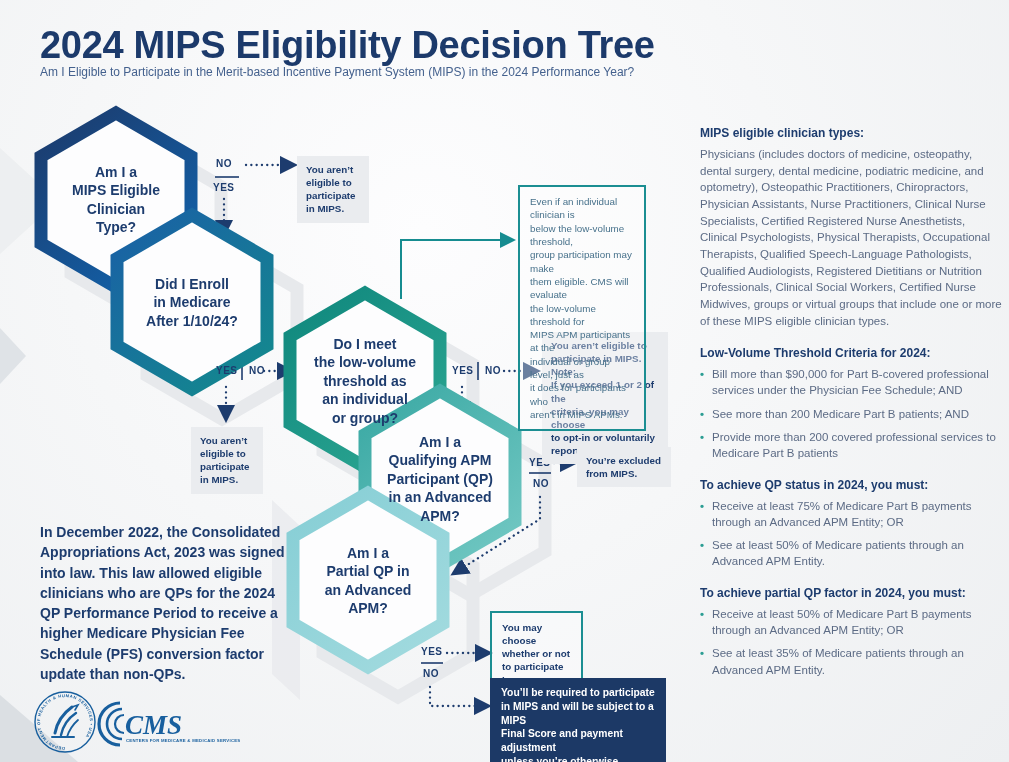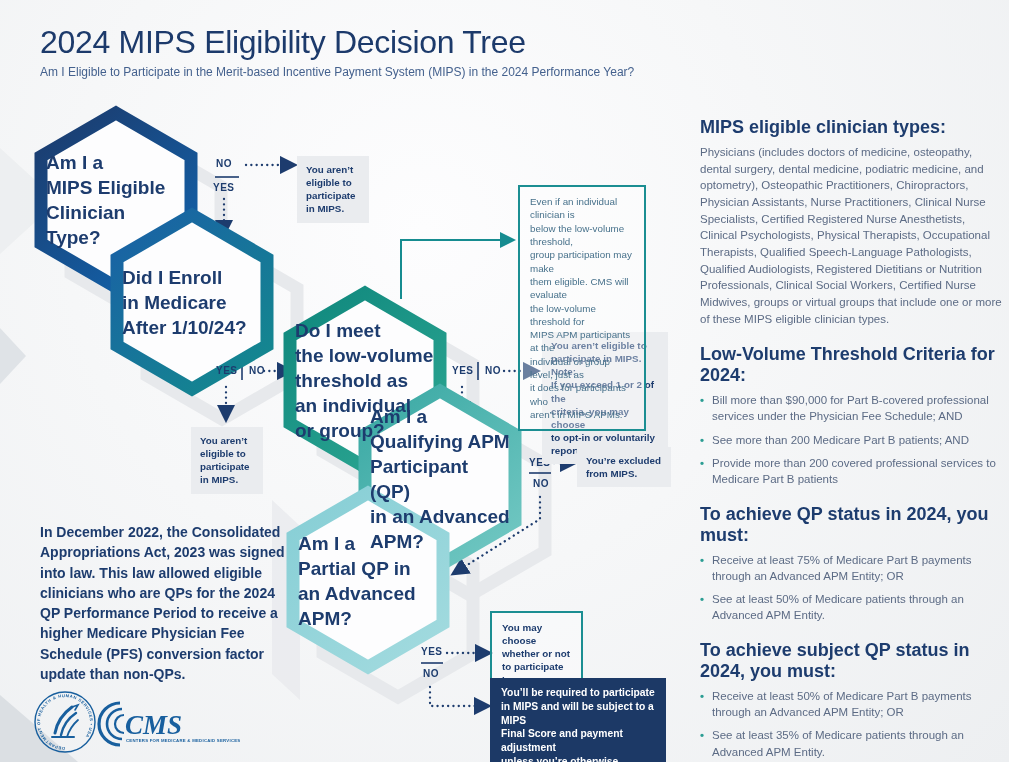--- a/index.html
+++ b/index.html
@@ -6,31 +6,31 @@
   body { background:#ffffff; }
   .page {
     position:relative; width:1009px; height:762px; overflow:hidden;
     font-family:"Liberation Sans", sans-serif;
     background: radial-gradient(circle at 42% 30%, #fdfdfe 0%, #f6f7f8 45%, #edeff1 100%);
   }
   .diagram-svg { position:absolute; left:0; top:0; }
 
   .page-title {
     position:absolute; left:40px; top:24px;
-    font-size:32px; font-weight:normal; color:#1c3a6b; letter-spacing:-0.3px;
+    font-size:38px; font-weight:bold; color:#1c3a6b; letter-spacing:-0.3px;
   }
   .page-subtitle {
     position:absolute; left:40px; top:65px;
     font-size:12px; color:#44618e;
   }
 
   .hexlabel {
     position:absolute; transform:translate(-50%,-50%);
-    width:140px; white-space:pre-line;
-    font-weight:bold; font-size:19px; line-height:1.32; color:#1d3c6e;
+    width:140px; text-align:center; white-space:pre-line;
+    font-weight:bold; font-size:14px; line-height:1.32; color:#1d3c6e;
   }
   .lbl {
     position:absolute; font-size:10px; font-weight:bold;
     color:#1d3c6e; letter-spacing:0.5px;
   }
   .box {
     position:absolute; white-space:pre-line; color:#1d3c6e;
     font-weight:bold; font-size:9.8px; line-height:1.34;
   }
   .box.gray  { background:#eaecef; padding:7px 9px; }
@@ -39,21 +39,21 @@
   .box.note  { font-weight:normal; color:#47718b; font-size:9.8px; line-height:1.36; }
 
   .left-note {
     position:absolute; left:40px; top:522px; width:260px;
     white-space:pre-line; font-weight:bold; font-size:14px;
     line-height:1.45; color:#1d3c6e;
   }
 
   .sidebar { position:absolute; left:700px; top:117px; width:302px; }
   .sidebar section { margin-bottom:17px; }
-  .sidebar h2 { font-size:18px; font-weight:bold; color:#1d3c6e; margin-bottom:6px; }
+  .sidebar h2 { font-size:12px; font-weight:bold; color:#1d3c6e; margin-bottom:6px;margin-top:9px; }
   .sidebar p  { font-size:11.5px; line-height:1.45; color:#5c6b85; }
   .sidebar ul { list-style:none; }
   .sidebar li {
     position:relative; padding-left:12px; margin-bottom:7px;
     font-size:11.5px; line-height:1.4; color:#5c6b85;
   }
   .sidebar li::before {
     content:"\2022"; position:absolute; left:0; top:0; color:#2b9d93; font-weight:bold;
   }
 
@@ -234,21 +234,21 @@
       </ul>
     </section>
     <section>
       <h2>To achieve QP status in 2024, you must:</h2>
       <ul>
         <li>Receive at least 75% of Medicare Part B payments through an Advanced APM Entity; OR</li>
         <li>See at least 50% of Medicare patients through an Advanced APM Entity.</li>
       </ul>
     </section>
     <section>
-      <h2>To achieve subject QP status in 2024, you must:</h2>
+      <h2>To achieve partial QP factor in 2024, you must:</h2>
       <ul>
         <li>Receive at least 50% of Medicare Part B payments through an Advanced APM Entity; OR</li>
         <li>See at least 35% of Medicare patients through an Advanced APM Entity.</li>
       </ul>
     </section>
   </aside>
 
   <svg class="logos" width="230" height="78" viewBox="0 0 230 78">
 
     <g>

